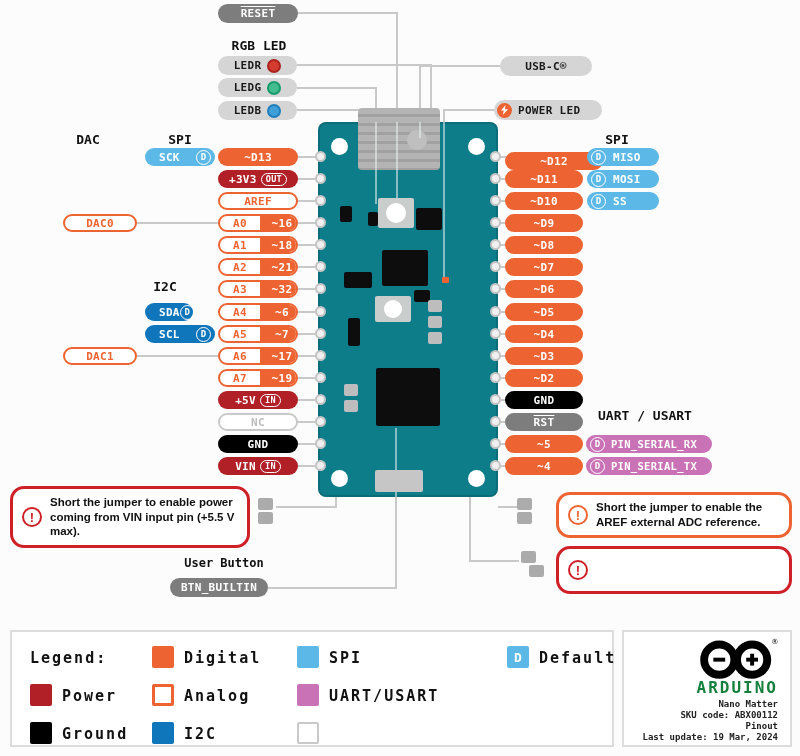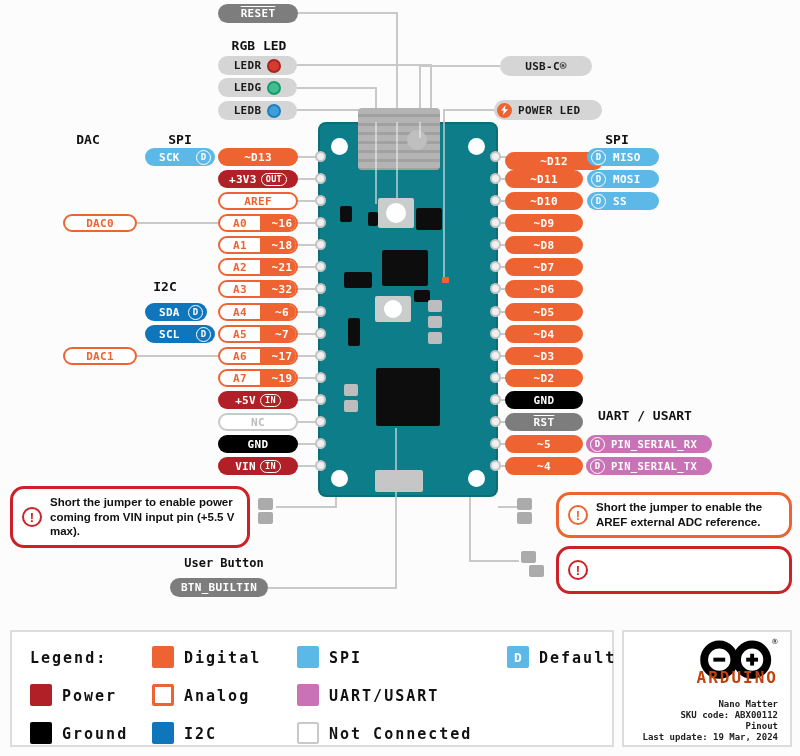--- a/index.html
+++ b/index.html
@@ -50,21 +50,21 @@
   #usb .usbc{position:absolute;left:49px;top:22px;width:20px;height:20px;border-radius:50%;background:#BFBFBF;}
   
   .panel{position:absolute;background:#fff;border:2px solid #DCDCDC;box-sizing:border-box;}
   .lg-label{position:absolute;font:bold 15px "DejaVu Sans Mono",monospace;color:#111;letter-spacing:2px;white-space:nowrap;}
   .sw{position:absolute;width:22px;height:22px;border-radius:2px;box-sizing:border-box;}
   .sw-digital{background:#ED6432;} .sw-power{background:#B12026;} .sw-ground{background:#000;}
   .sw-spi{background:#5CB8E6;} .sw-i2c{background:#1076BC;} .sw-uart{background:#C972B5;}
   .sw-analog{background:#fff;border:3px solid #ED6432;} .sw-ncs{background:#fff;border:2px solid #C9C9C9;}
   .sw-default{background:#5CB8E6;color:#fff;display:flex;align-items:center;justify-content:center;
               font:bold 13px "DejaVu Sans Mono",monospace;}
-  .brand-name{position:absolute;right:12px;top:36px;font:bold 16px "DejaVu Sans Mono",monospace;letter-spacing:2px;color:#c2410c;}
+  .brand-name{position:absolute;right:12px;top:46px;font:bold 16px "DejaVu Sans Mono",monospace;letter-spacing:2px;color:#15803d;}
   .brand-line{position:absolute;right:12px;font:bold 9px "DejaVu Sans Mono",monospace;color:#222;white-space:nowrap;}
 </style>
 </head>
 <body>
 
 <div id="canvas">
 
   <div class="ln" style="left:298px;top:12px;width:99px;height:2px"></div>
   <div class="ln" style="left:396px;top:12px;width:2px;height:110px"></div>
   <div class="ln" style="left:297px;top:64px;width:135px;height:2px"></div>
@@ -218,21 +218,21 @@
           <polygon points="4.6,0 0,5.4 2.8,5.4 1.8,10 7,4.2 3.9,4.2" fill="#fff"></polygon>
         </svg>
     </span>
     <span style="margin-left:6px">POWER LED</span>
     </div>
 
   <div class="pill spip" style="left:145px;top:148px;width:70px;justify-content:space-between;padding:0 4px 0 14px">
     <span>SCK</span>
       <span class="dbadge">D</span>
     </div>
-  <div class="pill i2cp" style="left:145px;top:303px;width:62px;justify-content:space-between;padding:0 4px 0 14px">
+  <div class="pill i2cp" style="left:145px;top:303px;width:48px;justify-content:space-between;padding:0 4px 0 14px">
     <span>SDA</span>
       <span class="dbadge">D</span>
     </div>
   <div class="pill i2cp" style="left:145px;top:325px;width:70px;justify-content:space-between;padding:0 4px 0 14px">
     <span>SCL</span>
       <span class="dbadge">D</span>
     </div>
   <div class="pill outline" style="left:63px;top:214px;width:74px">DAC0</div>
   <div class="pill outline" style="left:63px;top:347px;width:74px">DAC1</div>
 
@@ -355,21 +355,20 @@
     <div class="lg-label" style="left:172px;top:17px">Digital</div>
     <div class="sw sw-analog" style="left:140px;top:52px"></div>
     <div class="lg-label" style="left:172px;top:55px">Analog</div>
     <div class="sw sw-i2c" style="left:140px;top:90px"></div>
     <div class="lg-label" style="left:172px;top:93px">I2C</div>
     <div class="sw sw-spi" style="left:285px;top:14px"></div>
     <div class="lg-label" style="left:317px;top:17px">SPI</div>
     <div class="sw sw-uart" style="left:285px;top:52px"></div>
     <div class="lg-label" style="left:317px;top:55px">UART/USART</div>
     <div class="sw sw-ncs" style="left:285px;top:90px"></div>
-    <div class="lg-label" style="left:317px;top:93px">Not Connected</div>
     <div class="sw sw-default" style="left:495px;top:14px">D</div>
     <div class="lg-label" style="left:527px;top:17px">Default</div>
   </div>
 
   <div class="panel" style="left:622px;top:630px;width:170px;height:117px">
     <div style="position:absolute;right:10px;top:4px;width:86px;height:46px">
       <svg width="86" height="46" viewBox="0 0 126 70">
         <g fill="none" stroke="#000" stroke-width="12">
           <circle cx="36" cy="36" r="23"></circle>
             <circle cx="86" cy="36" r="23"></circle>

